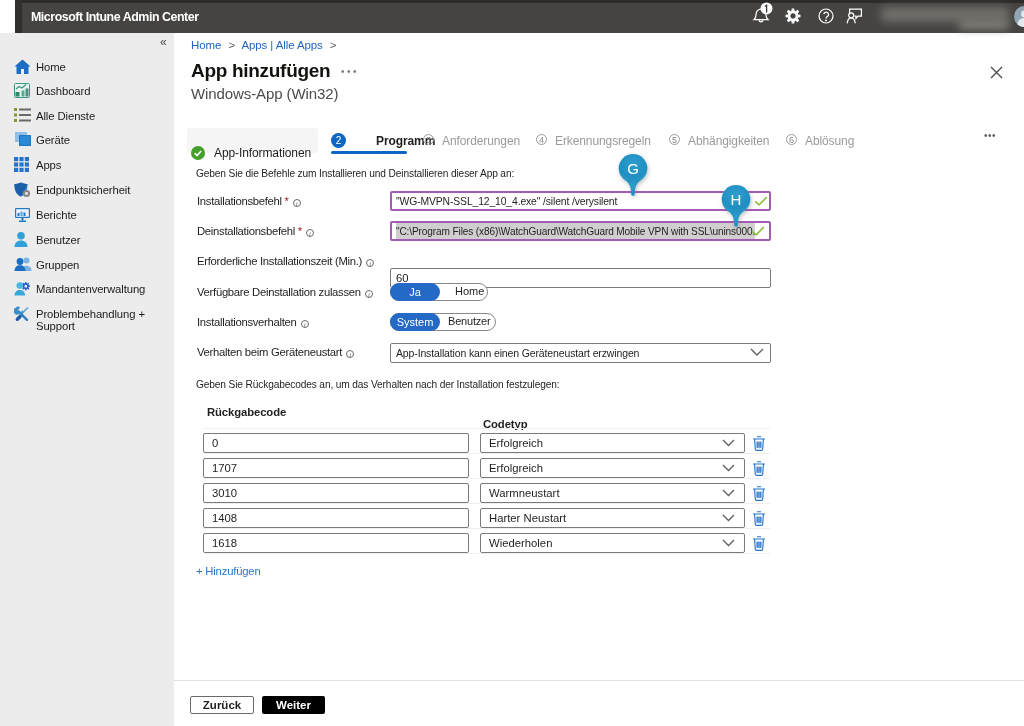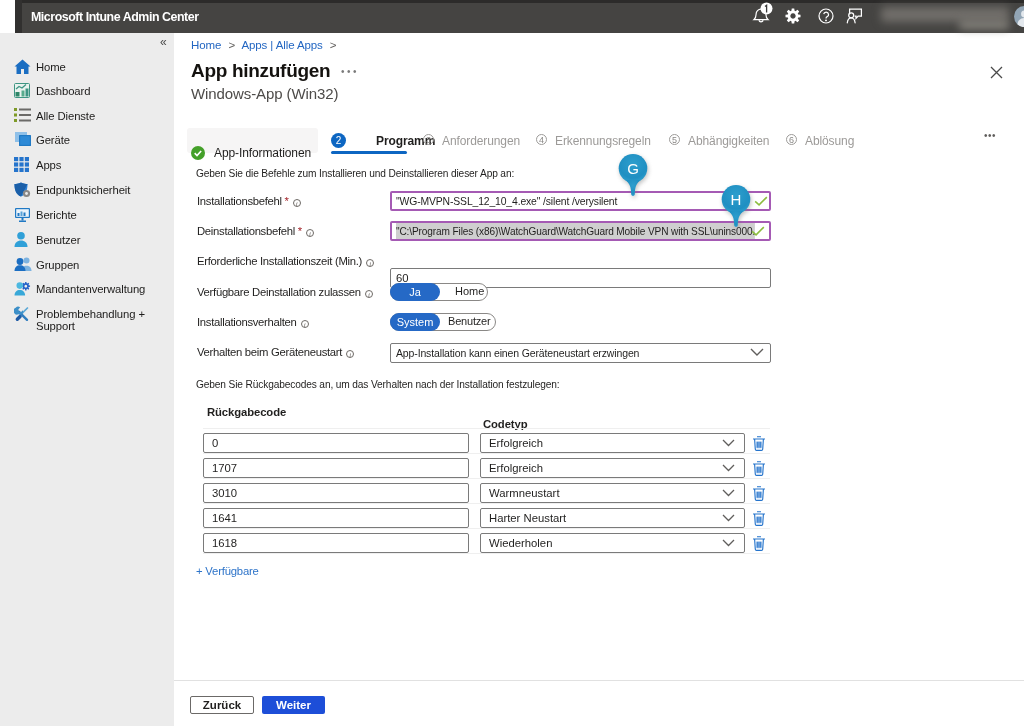--- a/index.html
+++ b/index.html
@@ -50,21 +50,21 @@
   .toff { position:absolute; top:1px; color:#201f1e; }
   
   .thead { position:absolute; font-size:11.3px; letter-spacing:-0.1px; font-weight:bold; color:#201f1e; }
   .tin { position:absolute; left:203px; width:266px; height:20px; border:1px solid #7a7a7a; border-radius:2px; font-size:11.3px; line-height:18px; padding-left:8px; background:#fff; }
   .tdd { position:absolute; left:480px; width:265px; height:20px; border:1px solid #7a7a7a; border-radius:2px; font-size:11.3px; line-height:18px; padding-left:8px; background:#fff; }
   .trash { position:absolute; left:751px; width:16px; height:16px; }
   #addlink { position:absolute; left:196px; top:565px; font-size:11.3px; letter-spacing:-0.2px; color:#2e74c9; }
   
   #footline { position:absolute; left:174px; top:680px; width:850px; height:1px; background:#e1e1e1; }
   #btnback { position:absolute; left:190px; top:696px; width:64px; height:18px; border:1px solid #6b6967; background:#fff; font-size:11.5px; font-weight:bold; color:#201f1e; text-align:center; line-height:16px; border-radius:2px; }
-  #btnnext { position:absolute; left:262px; top:696px; width:63px; height:18px; background:#1d4ed8; font-size:11.5px; font-weight:bold; color:#fff; text-align:center; line-height:18px; border-radius:2px; }
+  #btnnext { position:absolute; left:262px; top:696px; width:63px; height:18px; background:#000000; font-size:11.5px; font-weight:bold; color:#fff; text-align:center; line-height:18px; border-radius:2px; }
   
   .pin { position:absolute; filter:drop-shadow(1px 2px 2px rgba(120,120,120,0.45)); }
   .pin text { font-size:15px; fill:#fff; font-family:"Liberation Sans",sans-serif; }
 </style>
 </head>
 <body>
 
 <div id="topbar">
   <div class="edge"></div>
     <div style="position:absolute; left:0; top:0; width:7px; height:33px; background:#31302f;"></div>
@@ -312,41 +312,41 @@
     </svg>
     <div class="tin" style="top:483px">3010</div>
     <div class="tdd" style="top:483px">Warmneustart</div>
     <svg class="chev" style="left:722px; top:489px" width="13" height="8" viewBox="0 0 13 8">
       <path d="M1 1 l5.5 5.5 L12 1" stroke="#605e5c" stroke-width="1.3" fill="none"></path>
     </svg>
     <svg class="trash" style="top:485px" viewBox="0 0 16 16">
       <rect x="5.4" y="6.4" width="5.2" height="7" fill="#bcd4f2"></rect>
       <path d="M6 1.7 h4 M2 4 h12 M3.6 4 l0.7 10.3 a1.2 1.2 0 0 0 1.2 1.1 h5 a1.2 1.2 0 0 0 1.2-1.1 L12.4 4 M6.2 6.7 v6 M8 6.7 v6 M9.8 6.7 v6" stroke="#2574cc" stroke-width="1.15" fill="none"></path>
     </svg>
-    <div class="tin" style="top:508px">1641</div>
+    <div class="tin" style="top:508px">1408</div>
     <div class="tdd" style="top:508px">Harter Neustart</div>
     <svg class="chev" style="left:722px; top:514px" width="13" height="8" viewBox="0 0 13 8">
       <path d="M1 1 l5.5 5.5 L12 1" stroke="#605e5c" stroke-width="1.3" fill="none"></path>
     </svg>
     <svg class="trash" style="top:510px" viewBox="0 0 16 16">
       <rect x="5.4" y="6.4" width="5.2" height="7" fill="#bcd4f2"></rect>
       <path d="M6 1.7 h4 M2 4 h12 M3.6 4 l0.7 10.3 a1.2 1.2 0 0 0 1.2 1.1 h5 a1.2 1.2 0 0 0 1.2-1.1 L12.4 4 M6.2 6.7 v6 M8 6.7 v6 M9.8 6.7 v6" stroke="#2574cc" stroke-width="1.15" fill="none"></path>
     </svg>
     <div class="tin" style="top:533px">1618</div>
     <div class="tdd" style="top:533px">Wiederholen</div>
     <svg class="chev" style="left:722px; top:539px" width="13" height="8" viewBox="0 0 13 8">
       <path d="M1 1 l5.5 5.5 L12 1" stroke="#605e5c" stroke-width="1.3" fill="none"></path>
     </svg>
     <svg class="trash" style="top:535px" viewBox="0 0 16 16">
       <rect x="5.4" y="6.4" width="5.2" height="7" fill="#bcd4f2"></rect>
       <path d="M6 1.7 h4 M2 4 h12 M3.6 4 l0.7 10.3 a1.2 1.2 0 0 0 1.2 1.1 h5 a1.2 1.2 0 0 0 1.2-1.1 L12.4 4 M6.2 6.7 v6 M8 6.7 v6 M9.8 6.7 v6" stroke="#2574cc" stroke-width="1.15" fill="none"></path>
     </svg>
   </div>
 
-<div id="addlink">+ Verfügbare</div>
+<div id="addlink">+ Hinzufügen</div>
 
 <div id="footline"></div>
 <div id="btnback">Zurück</div>
 <div id="btnnext">Weiter</div>
 
 <svg class="pin" style="left:618px; top:154px;" width="30" height="46" viewBox="0 0 30 46">
   <defs>
     <radialGradient id="pg" cx="0.5" cy="0.35" r="0.75">
       <stop offset="0%" stop-color="#2d9ecd"></stop>
         <stop offset="65%" stop-color="#1f8fc2"></stop>

